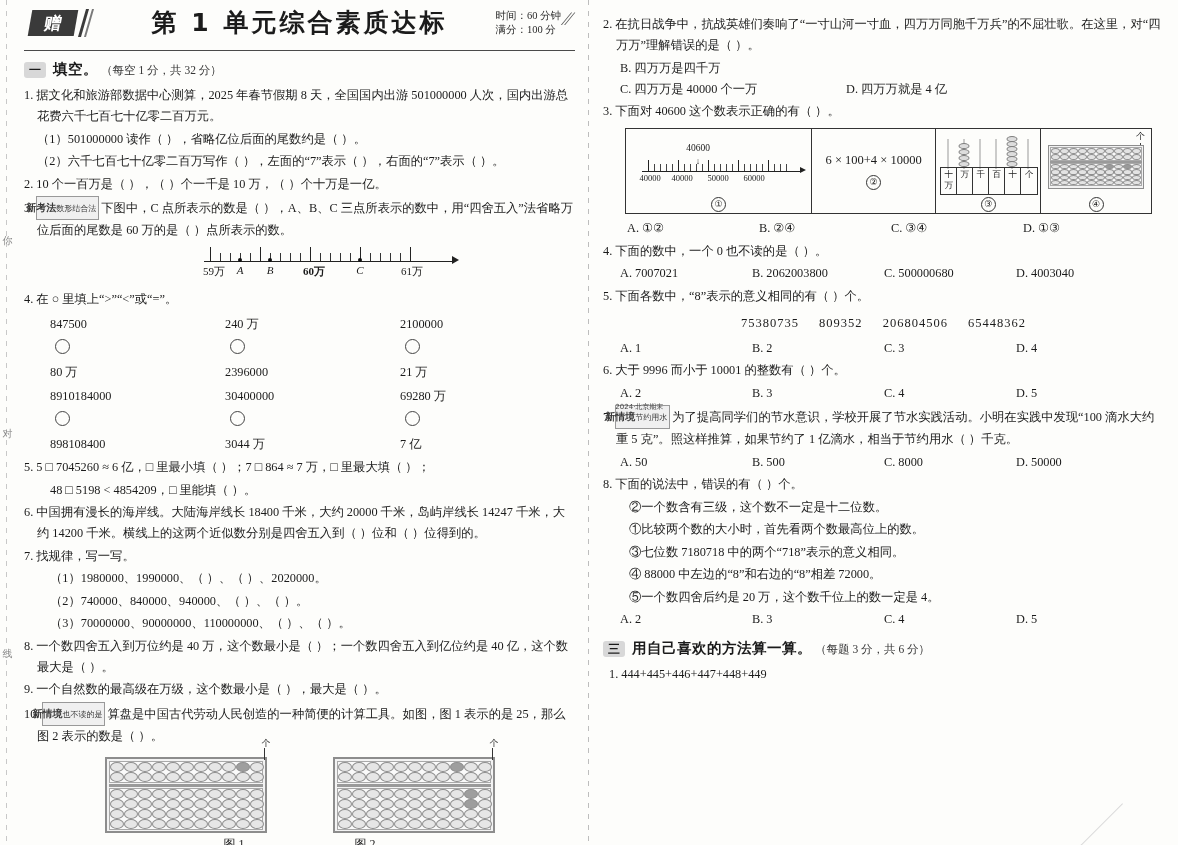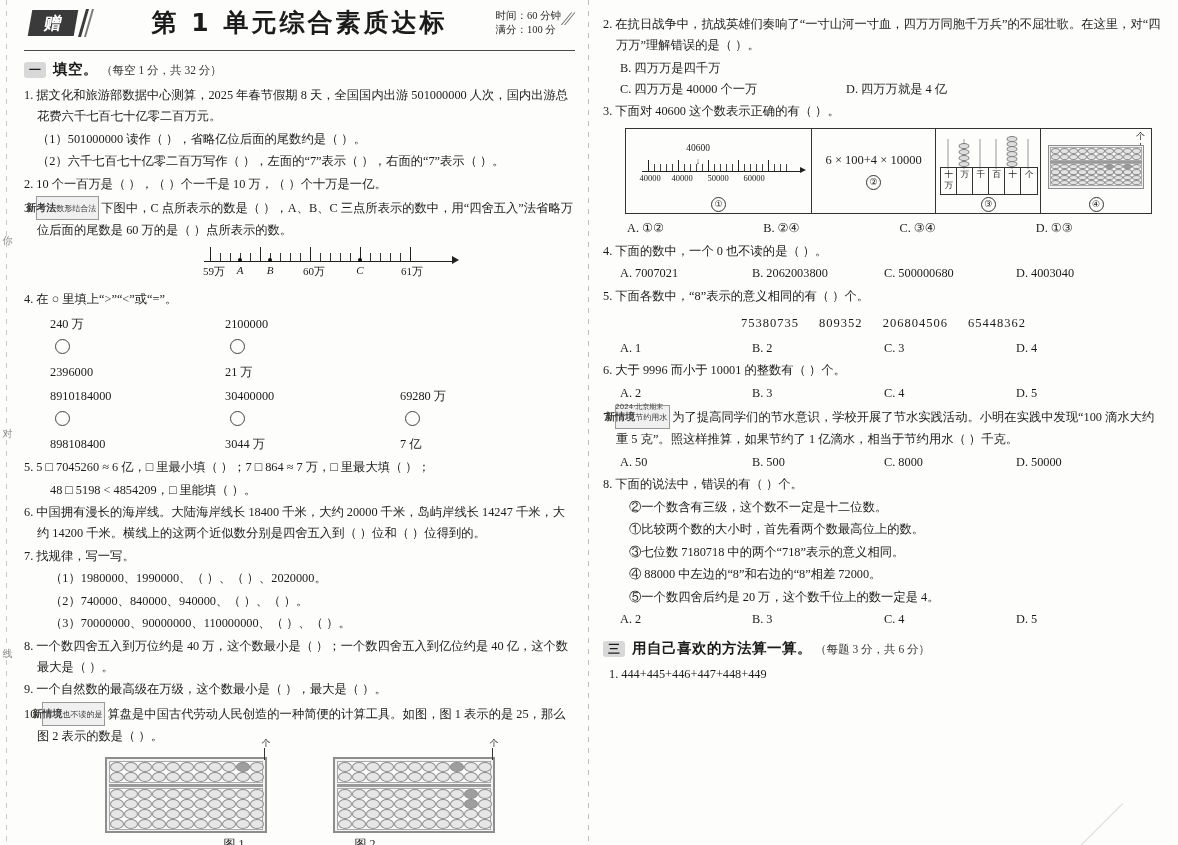--- a/index.html
+++ b/index.html
@@ -203,27 +203,28 @@
         <div class="nl-t" style="left:356px;"></div>
       <div class="nl-t" style="left:366px;"></div>
         <div class="nl-t" style="left:376px;"></div>
       <div class="nl-T" style="left:386px;"></div>
       <div class="nl-dot" style="left:216px;"></div>
       <div class="nl-dot" style="left:246px;"></div>
       <div class="nl-dot" style="left:336px;"></div>
       <div class="nl-lbl" style="left:190px;">59万</div>
       <div class="nl-lbl it" style="left:216px;">A</div>
       <div class="nl-lbl it" style="left:246px;">B</div>
-      <div class="nl-lbl" style="left:290px;">60万</div>
+      <div class="nl-lbl" style="left:290px;font-weight:bold;">60万</div>
       <div class="nl-lbl it" style="left:336px;">C</div>
       <div class="nl-lbl" style="left:388px;">61万</div>
     </div>
 
     <div class="q">4. 在 ○ 里填上“&gt;”“&lt;”或“=”。</div>
     <div class="cmp-row cmp-a">
+      <span><span>847500</span><i class="circ"></i><span>80 万</span></span>
       <span><span>240 万</span><i class="circ"></i><span>2396000</span></span>
       <span><span>2100000</span><i class="circ"></i><span>21 万</span></span>
     </div>
     <div class="cmp-row cmp-a">
       <span><span>8910184000</span><i class="circ"></i><span>898108400</span></span>
       <span><span>30400000</span><i class="circ"></i><span>3044 万</span></span>
       <span><span>69280 万</span><i class="circ"></i><span>7 亿</span></span>
     </div>
 
     <div class="q">5. 5 □ 7045260 ≈ 6 亿，□ 里最小填（       ）；7 □ 864 ≈ 7 万，□ 里最大填（       ）；</div>
@@ -765,21 +766,21 @@
                 <div class="mb"></div>
                 <div class="mb"></div>
                 <div class="mb"></div>
               </div>
           </div>
         </div>
         <div class="fb-cap"><span class="cnum">④</span></div>
       </div>
     </div>
 
-    <div class="opts o4" style="padding-left:24px;gap:8px;">
+    <div class="opts o4" style="padding-left:24px;">
       <span>A. ①②</span>
       <span>B. ②④</span>
       <span>C. ③④</span>
       <span>D. ①③</span>
     </div>
 
     <div class="q">4. 下面的数中，一个 0 也不读的是（       ）。</div>
     <div class="opts o4">
       <span>A. 7007021</span>
       <span>B. 2062003800</span>

